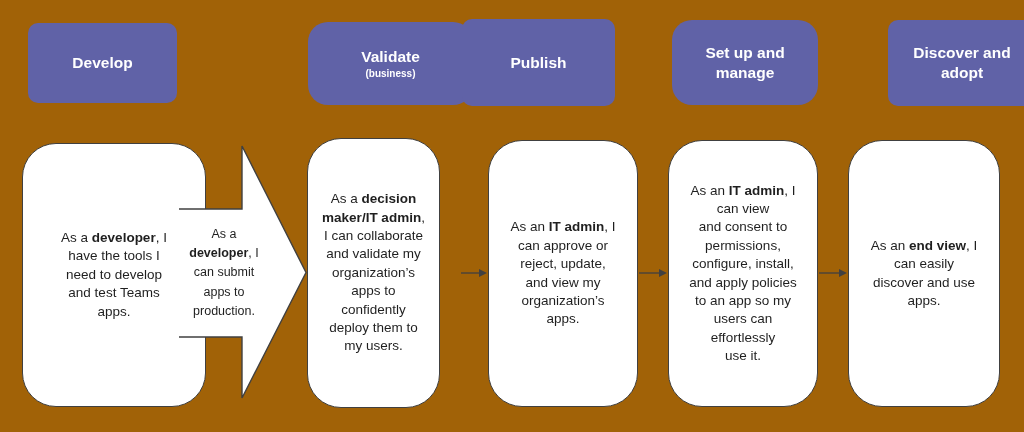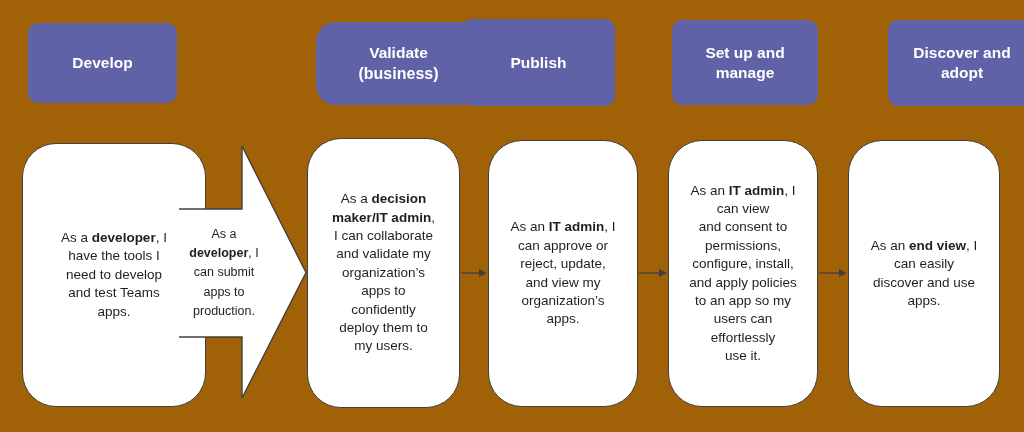--- a/index.html
+++ b/index.html
@@ -6,21 +6,21 @@
   .canvas{
     position:relative;width:1024px;height:432px;background:#a16207;
     font-family:Liberation Sans, sans-serif;overflow:hidden;color:var(--body-text,#1f1f1f);
   }
   .hdr{
     position:absolute;background:var(--header-bg,#6062A7);color:var(--header-text,#ffffff);
     border-radius:10px;display:flex;flex-direction:column;align-items:center;justify-content:center;
     text-align:center;font-weight:bold;font-size:15.5px;line-height:1.28;
   }
   .hdr .title{white-space:pre-line;}
-  .hdr .sub{font-size:16px;font-weight:bold;margin-top:1px;}
+  .hdr .sub{font-size:10px;font-weight:bold;margin-top:1px;}
   .card{
     position:absolute;background:#ffffff;border:1.4px solid var(--card-border,#404040);
     border-radius:34px;display:flex;align-items:center;justify-content:center;
     box-sizing:border-box;padding:10px 4px;
   }
   .card .txt{
     text-align:center;font-size:13.5px;line-height:1.36;white-space:pre-line;width:100%;
   }
   .txt b{font-weight:bold;}
   .overlay{position:absolute;left:0;top:0;width:1024px;height:432px;}
@@ -34,48 +34,48 @@
 </style>
 </head>
 <body>
 
 <div class="canvas">
 
   <div class="hdr" style="left:28px;top:23px;width:149px;height:80px;">
     <div class="title">Develop</div>
   </div>
 
-  <div class="hdr" style="left:316px;top:22px;width:165px;height:83px;border-radius:20px;">
+  <div class="hdr" style="left:308px;top:22px;width:165px;height:83px;border-radius:20px;">
     <div class="title">Validate</div>
     <div class="sub">(business)</div>
   </div>
 
   <div class="hdr" style="left:462px;top:19px;width:153px;height:87px;">
     <div class="title">Publish</div>
   </div>
 
-  <div class="hdr" style="left:672px;top:20px;width:146px;height:85px;">
+  <div class="hdr" style="left:672px;top:20px;width:146px;height:85px;border-radius:20px;">
     <div class="title">Set up and
 manage</div>
   </div>
 
   <div class="hdr" style="left:888px;top:20px;width:148px;height:86px;">
     <div class="title">Discover and
 adopt</div>
   </div>
 
   <div class="card" style="left:22px;top:143px;width:184px;height:264px;">
     <div class="txt">As a <b>developer</b>, I
 have the tools I
 need to develop
 and test Teams
 apps.</div>
   </div>
 
-  <div class="card" style="left:307px;top:138px;width:153px;height:270px;">
+  <div class="card" style="left:307px;top:138px;width:133px;height:270px;">
     <div class="txt">As a <b>decision
 maker/IT admin</b>,
 I can collaborate
 and validate my
 organization’s
 apps to
 confidently
 deploy them to
 my users.</div>
   </div>

